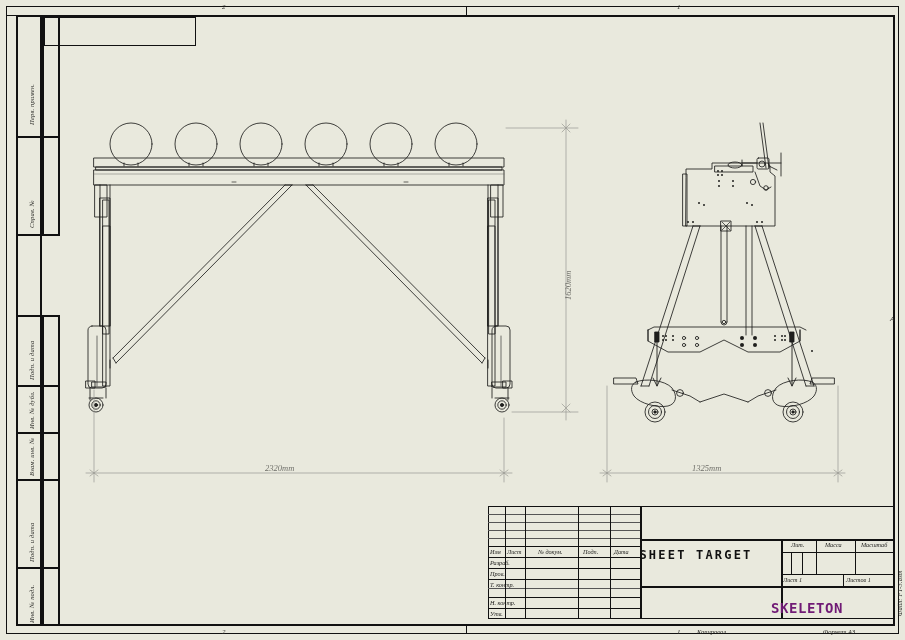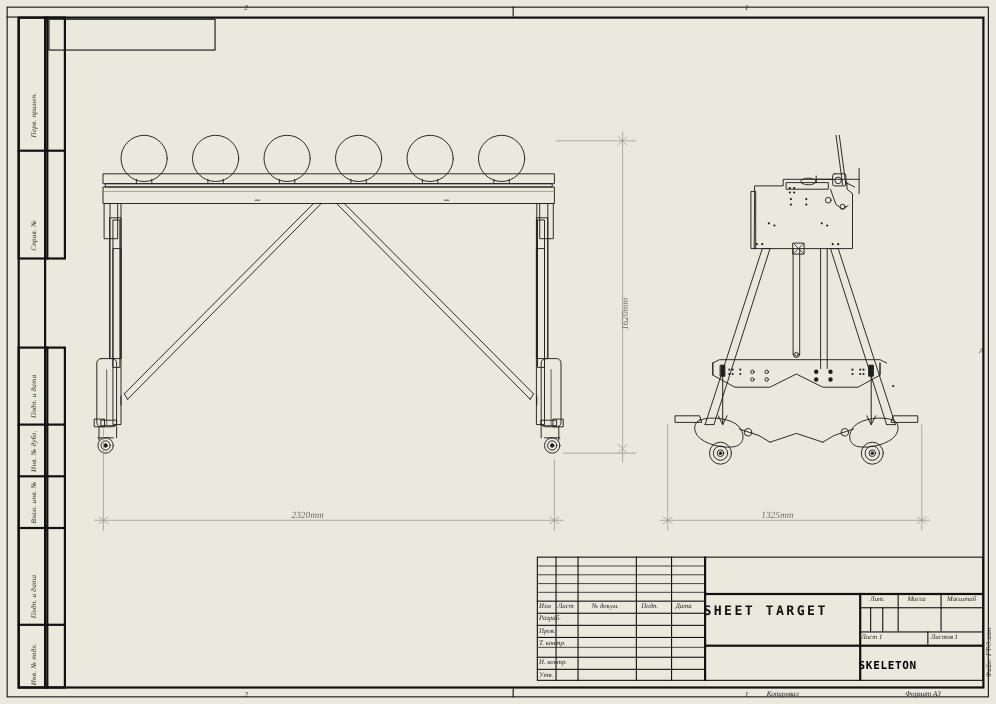--- a/index.html
+++ b/index.html
@@ -43,21 +43,21 @@
 
   .tlabel{position:absolute;font-size:6.2px;font-style:italic;
           font-family:"Liberation Serif",serif;color:#1d1d1b;white-space:nowrap;}
   #bigtitle{position:absolute;left:610px;top:548px;width:172px;
             text-align:center;line-height:15px;
             font-family:"DejaVu Sans Mono","Liberation Mono",monospace;
             font-weight:bold;font-size:12px;letter-spacing:2.2px;
             color:#111;}
   #logo{position:absolute;left:732px;top:600px;width:150px;text-align:center;
         font-family:"DejaVu Sans Mono","Liberation Mono",monospace;
-        font-weight:bold;font-size:10px;letter-spacing:.6px;color:#000000;}
+        font-weight:bold;font-size:14px;letter-spacing:.6px;color:#701a75;}
 
   .dimtxt{position:absolute;font-size:8.5px;font-style:italic;color:#6f6f69;
           font-family:"Liberation Serif",serif;white-space:nowrap;}
   .dimv{transform-origin:0 0;transform:rotate(-90deg);}
 </style>
 </head>
 <body>
 
 <div id="sheet">
 

